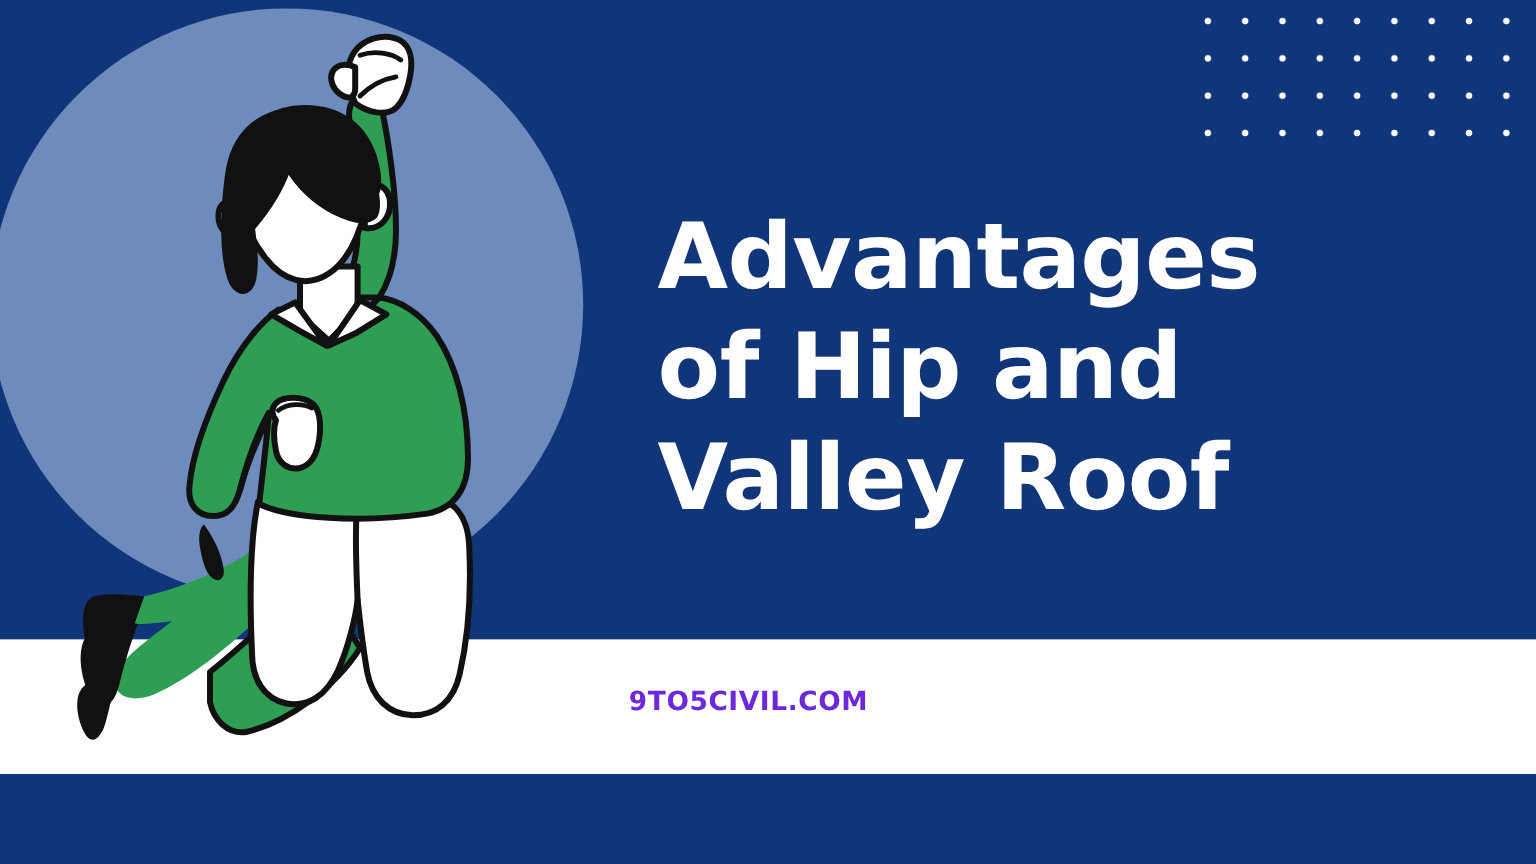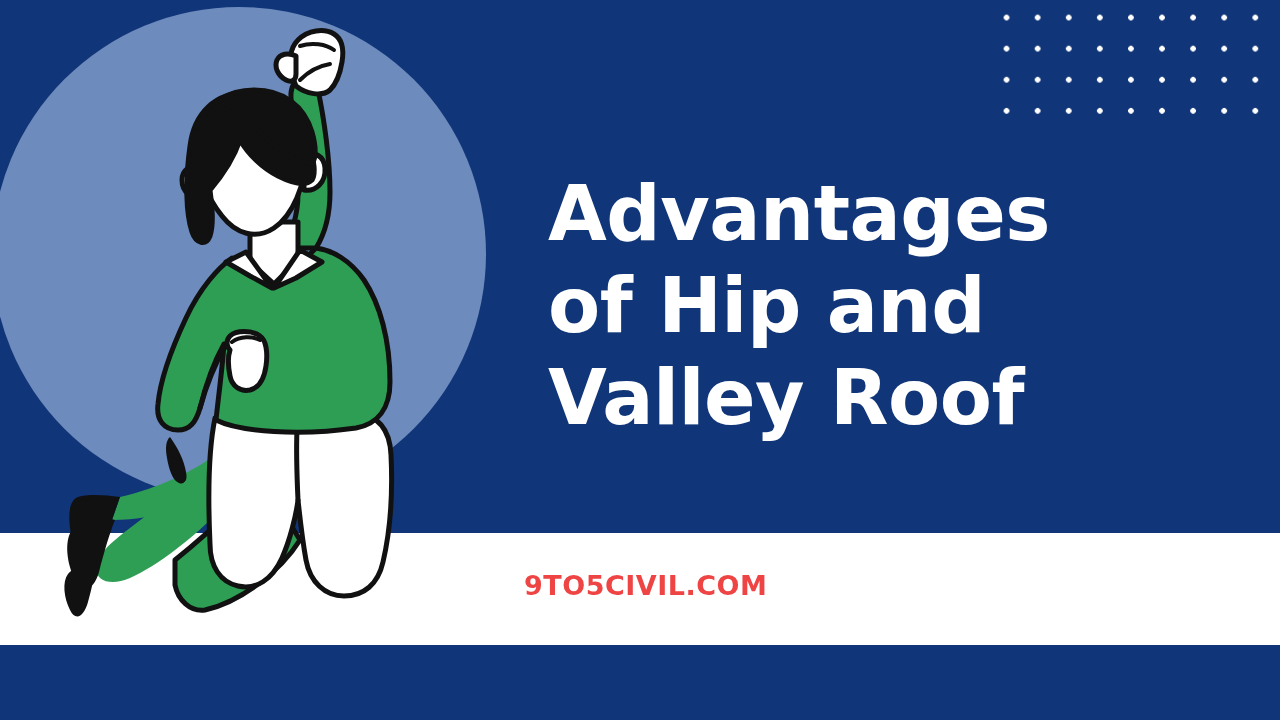--- a/index.html
+++ b/index.html
@@ -76,24 +76,24 @@
     letter-spacing: -0.5px;
     white-space: pre-line;
     margin-left: 24px;
   }
 
   
   .footer-url {
     position: absolute;
     left: 524px;
     top: 567px;
-    color: #ef4444;
+    color: #6d28d9;
     font-family: "DejaVu Sans", sans-serif;
     font-weight: bold;
-    font-size: 27px;
+    font-size: 22px;
     letter-spacing: 0.5px;
     line-height: 38px;
   }
 </style>
 </head>
 <body>
 
 <div id="canvas">
 
   <div class="band-top"></div>

